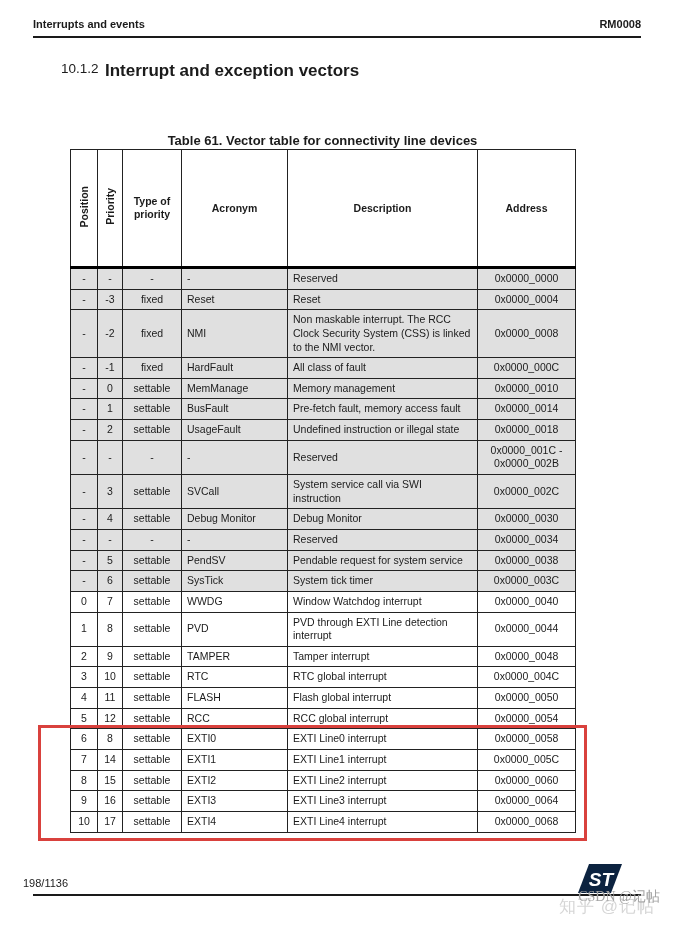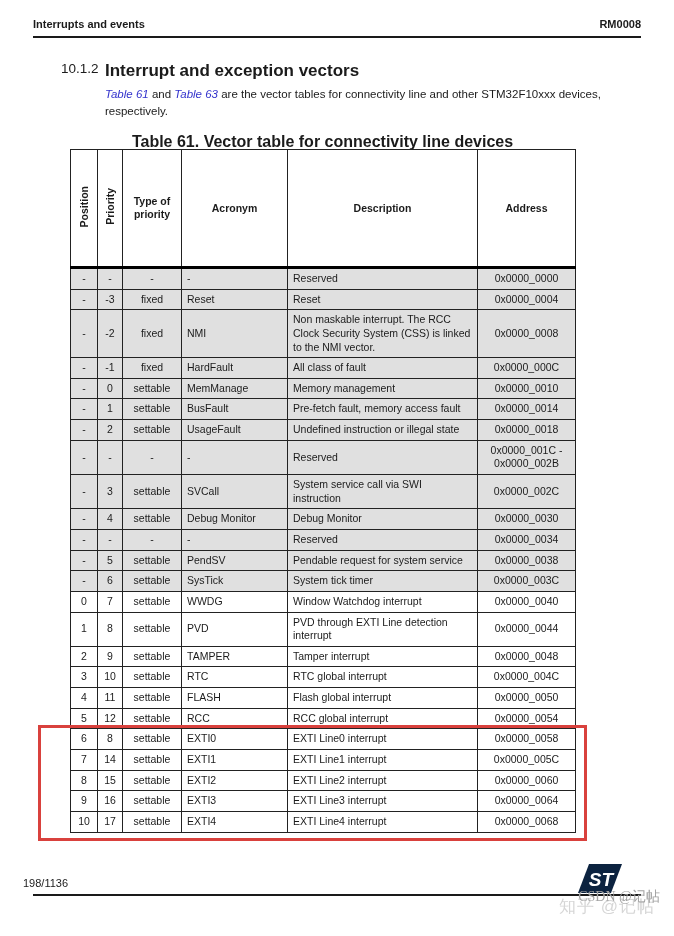--- a/index.html
+++ b/index.html
@@ -17,21 +17,21 @@
     justify-content:space-between;font-size:11px;font-weight:bold;}
   .header-rule{position:absolute;top:36px;left:33px;right:33px;border-top:2px solid #1a1a1a;}
   
   .section-number{position:absolute;top:61px;left:33px;font-size:13.5px;font-weight:normal;margin-left:28px;}
   .section-title{position:absolute;top:61px;left:105px;font-size:17px;font-weight:bold;}
   
   .intro{position:absolute;top:86px;left:105px;width:522px;font-size:11.5px;line-height:1.5;margin:0;}
   .doc-link{color:var(--link);font-style:italic;text-decoration:none;cursor:pointer;}
   
   .table-caption{position:absolute;top:133px;left:70px;width:505px;text-align:center;
-    font-size:16px;font-weight:bold;}
+    font-size:13px;font-weight:bold;}
   table.vector{position:absolute;top:149px;left:70px;width:505px;border-collapse:collapse;
     table-layout:fixed;font-size:10.5px;color:var(--ink);}
   .vector th,.vector td{border:1px solid var(--line);padding:3px 5px;overflow:hidden;}
   .vector thead th{height:118px;font-weight:bold;text-align:center;vertical-align:middle;
     background:#fff;border-bottom:3px solid #000;font-size:10.5px;line-height:1.2;}
   .vector thead th.vert span{writing-mode:vertical-rl;transform:rotate(180deg);display:inline-block;}
   .vector tbody td{line-height:1.3;vertical-align:middle;background:#fff;}
   .vector tbody tr.shaded td{background:var(--shade);}
   .vector td.c{text-align:center;}
   .vector td.l{text-align:left;}
@@ -53,21 +53,20 @@
 
   <div class="running-head">
     <span>Interrupts and events</span>
     <span>RM0008</span>
   </div>
   <div class="header-rule"></div>
 
   <span class="section-number">10.1.2</span>
   <span class="section-title">Interrupt and exception vectors</span>
 
-  <p class="intro"><a class="doc-link">Table 61</a><span> and </span><a class="doc-link">Table 63</a><span> are the vector tables for connectivity line and other STM32F10xxx devices, respectively.</span></p>
 
   <div class="table-caption">Table 61. Vector table for connectivity line devices</div>
 
   <table class="vector">
     <colgroup>
       <col style="width:27px">
         <col style="width:25px">
         <col style="width:59px">
       <col style="width:106px">
         <col style="width:190px">

